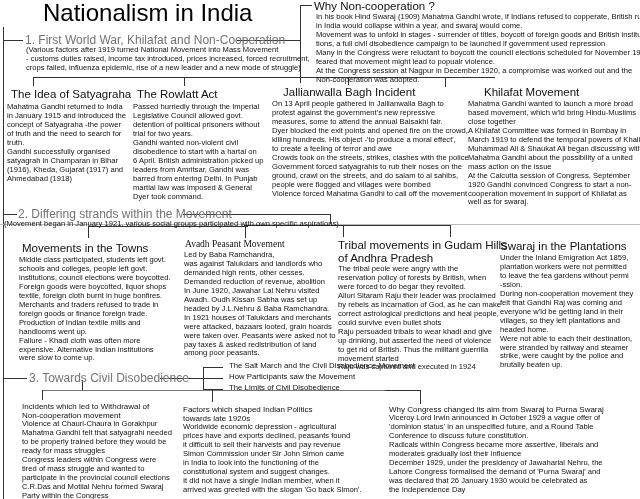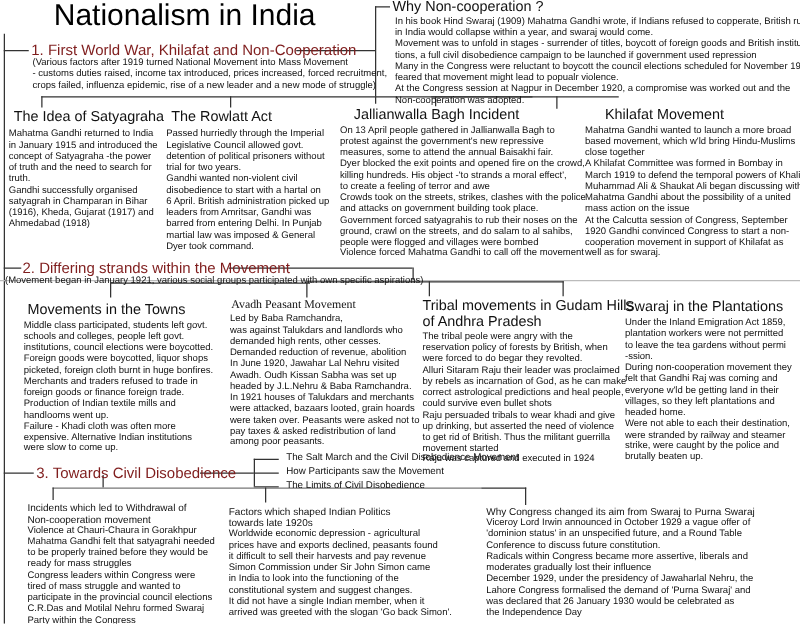--- a/index.html
+++ b/index.html
@@ -1,21 +1,21 @@
 <!DOCTYPE html>
 <html><head>
 <meta charset="utf-8">
 <style>
   html, body { margin:0; padding:0; }
   body { width:640px; height:499px; background:#ffffff; position:relative; overflow:hidden;
          font-family:"Liberation Sans", sans-serif; color:#111; }
   .abs { position:absolute; }
   .line { position:absolute; background:#333; }
   .title { font-size:24px; line-height:26px; color:#000; }
-  .sec { font-size:12px; line-height:14px; color:#7f1d1d; white-space:nowrap; }
+  .sec { font-size:12px; line-height:14px; color:#737373; white-space:nowrap; }
   .h { font-size:11.5px; line-height:13px; color:#111; white-space:nowrap; }
   .body { font-size:7.6px; line-height:8.95px; color:#111; }
   .body div { white-space:nowrap; }
   .sub { font-size:7.8px; line-height:10px; white-space:nowrap; }
 </style>
 </head>
 <body>
 
 <div class="abs title" style="left:9px;top:0px;margin-left:34px;">Nationalism in India</div>
 
@@ -109,24 +109,23 @@
   <div>martial law was imposed &amp; General</div>
   <div>Dyer took command.</div>
 </div>
 
 <div class="abs h" style="left:283px;top:86px;">Jallianwalla Bagh Incident</div>
 <div class="abs body" style="left:272px;top:100px;">
   <div>On 13 April people gathered in Jallianwalla Bagh to</div>
   <div>protest against the government's new repressive</div>
   <div>measures, some to attend the annual Baisakhi fair.</div>
   <div>Dyer blocked the exit points and opened fire on the crowd,</div>
-  <div>killing hundreds. His object -'to strands a moral effect',</div>
+  <div>killing hundreds. His object -'to produce a moral effect',</div>
   <div>to create a feeling of terror and awe</div>
   <div>Crowds took on the streets, strikes, clashes with the police</div>
-  <div>and attacks on government building took place.</div>
   <div>Government forced satyagrahis to rub their noses on the</div>
   <div>ground, crawl on the streets, and do salam to al sahibs,</div>
   <div>people were flogged and villages were bombed</div>
   <div>Violence forced Mahatma Gandhi to call off the movement</div>
 </div>
 
 <div class="abs h" style="left:484px;top:86px;">Khilafat Movement</div>
 <div class="abs body" style="left:468px;top:100px;">
   <div>Mahatma Gandhi wanted to launch a more broad</div>
   <div>based movement, which w'ld bring Hindu-Muslims</div>
@@ -144,21 +143,21 @@
 
 <div class="abs sec" style="left:18px;top:207px;">2. Differing strands within the Movement</div>
 <div class="abs body" style="left:4px;top:220px;white-space:nowrap;">(Movement began in January 1921, various social groups participated with own specific aspirations)</div>
 
 <div class="abs h" style="left:22px;top:242px;">Movements in the Towns</div>
 <div class="abs body" style="left:19px;top:256px;">
   <div>Middle class participated, students left govt.</div>
   <div>schools and colleges, people left govt.</div>
   <div>institutions, council elections were boycotted.</div>
   <div>Foreign goods were boycotted, liquor shops</div>
-  <div>picketed, foreign cloth burnt in huge bonfires.</div>
+  <div>textile, foreign cloth burnt in huge bonfires.</div>
   <div>Merchants and traders refused to trade in</div>
   <div>foreign goods or finance foreign trade.</div>
   <div>Production of Indian textile mills and</div>
   <div>handlooms went up.</div>
   <div>Failure - Khadi cloth was often more</div>
   <div>expensive. Alternative Indian institutions</div>
   <div>were slow to come up.</div>
 </div>
 
 <div class="abs" style="left:185px;top:239px;font-size:9.5px;line-height:11px;white-space:nowrap;font-family:Liberation Serif, serif;">Avadh Peasant Movement</div>

